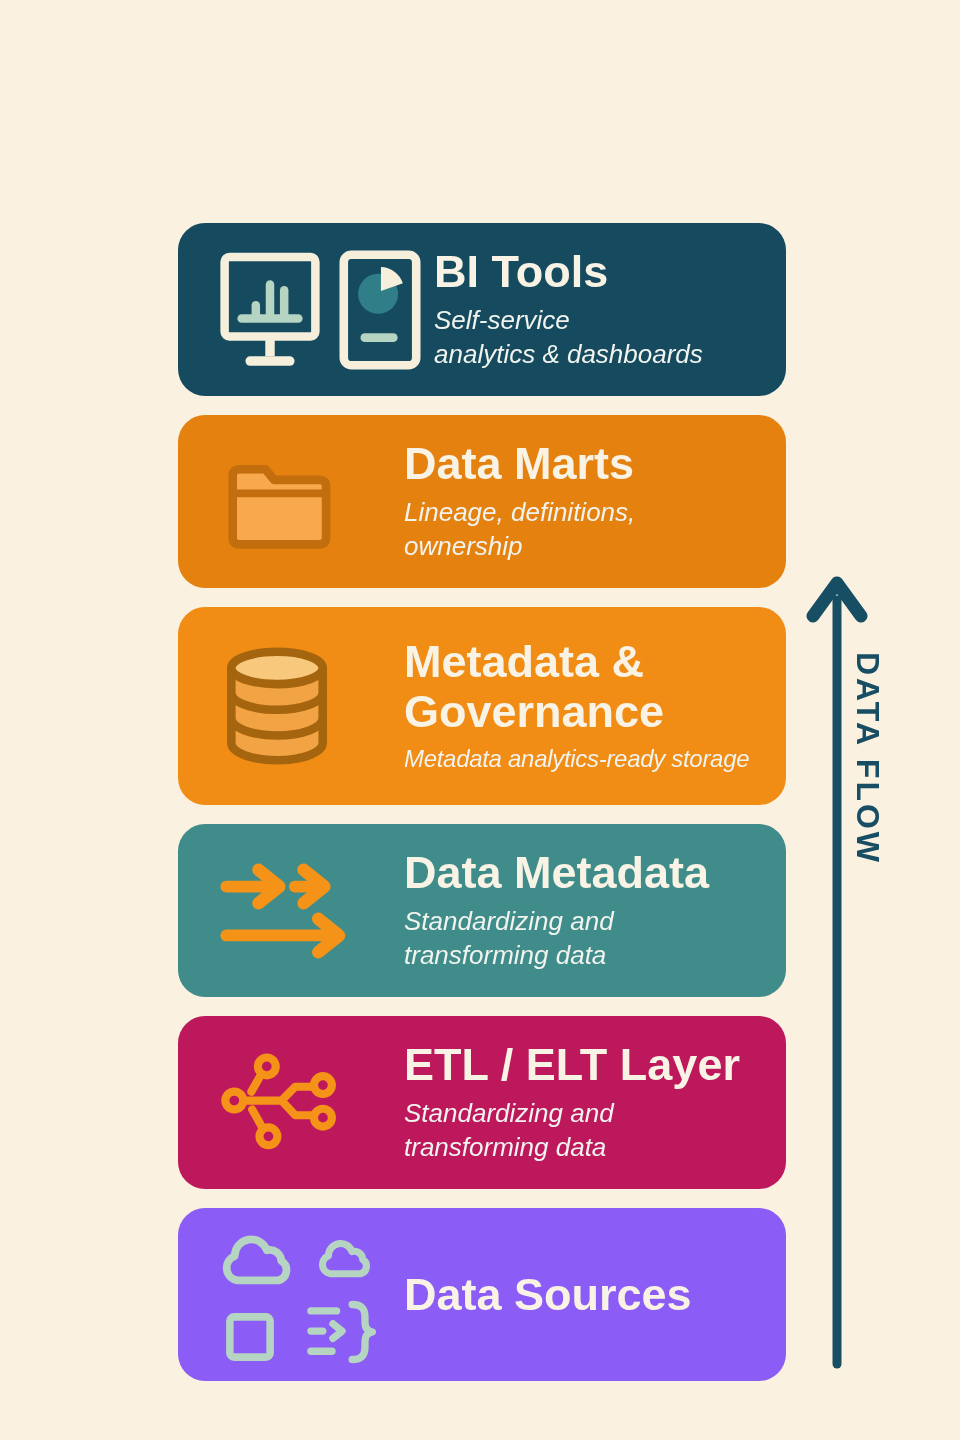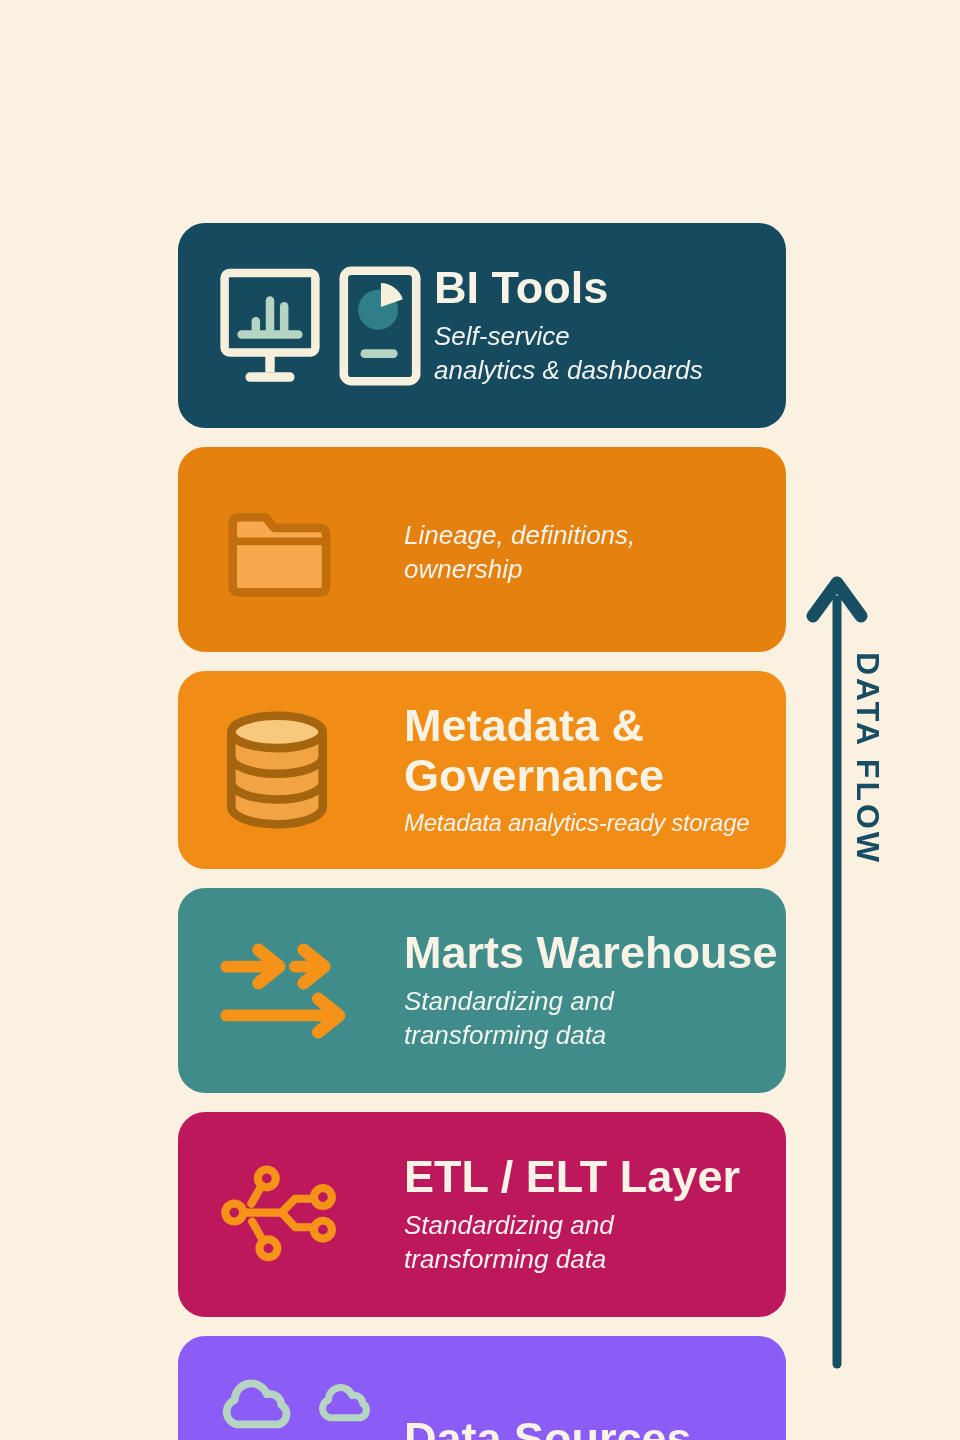--- a/index.html
+++ b/index.html
@@ -13,21 +13,21 @@
     position:absolute; top:36px; left:0; width:960px;
     text-align:center; white-space:pre-line;
     font-size:70px; line-height:1.09; font-weight:700; letter-spacing:-1px;
     color:#184e63;
   }
   .stack {
     position:absolute; left:178px; top:223px; width:608px;
     display:flex; flex-direction:column; gap:19px;
   }
   .card {
-    height:205px; border-radius:27px;
+    height:173px; border-radius:27px;
     display:flex; align-items:center;
     padding:0 10px 0 40px;
   }
   .card:nth-child(3) { height:198px; }
   .icons {
     width:186px; flex:none;
     display:flex; align-items:center; gap:16px;
   }
   .icons.wide { width:216px; }
   .txt { flex:1; }
@@ -92,20 +92,21 @@
     </section>
 
     <section class="card" style="background: rgb(229, 130, 15);">
       <div class="icons">
         <svg width="116" height="104" viewBox="0 0 120 108">
           <path d="M15 91 V27 q0-7 7-7 h27 l9 11 h47 q7 0 7 7 v53 q0 7-7 7 H22 q-7 0-7-7 Z" fill="#f8a94e" stroke="#c26d0e" stroke-width="9" stroke-linejoin="round"></path>
           <path d="M15 45 H112" stroke="#c26d0e" stroke-width="8"></path>
         </svg>
       </div>
       <div class="txt">
+        <h2 class="card-title">Data Marts</h2>
         <p class="card-subtitle">Lineage, definitions,
 ownership</p>
       </div>
     </section>
 
     <section class="card" style="background: rgb(241, 140, 21);">
       <div class="icons">
         <svg width="118" height="128" viewBox="0 0 124 134">
           <path d="M14 27 V106 a48 18 0 0 0 96 0 V27" fill="#f2a343" stroke="#a5650e" stroke-width="9"></path>
           <path d="M14 53 a48 18 0 0 0 96 0" fill="none" stroke="#a5650e" stroke-width="9"></path>
@@ -127,21 +128,21 @@
             <path d="M7 24 H50" stroke-width="12"></path>
             <path d="M40 7 L61 24 L40 41" stroke-width="13"></path>
             <path d="M77 24 H94" stroke-width="12"></path>
             <path d="M86 7 L107 24 L86 41" stroke-width="13"></path>
             <path d="M7 74 H114" stroke-width="12"></path>
             <path d="M101 57 L122 74 L101 91" stroke-width="13"></path>
           </g>
         </svg>
       </div>
       <div class="txt">
-        <h2 class="card-title">Marts Warehouse</h2>
+        <h2 class="card-title">Data Metadata</h2>
         <p class="card-subtitle">Standardizing and
 transforming data</p>
       </div>
     </section>
 
     <section class="card" style="background: #be185d;">
       <div class="icons">
         <svg width="122" height="104" viewBox="0 0 150 126">
           <g stroke="#f59218" stroke-width="10" fill="none" stroke-linecap="round" stroke-linejoin="round">
             <circle cx="20" cy="60" r="11"></circle>

